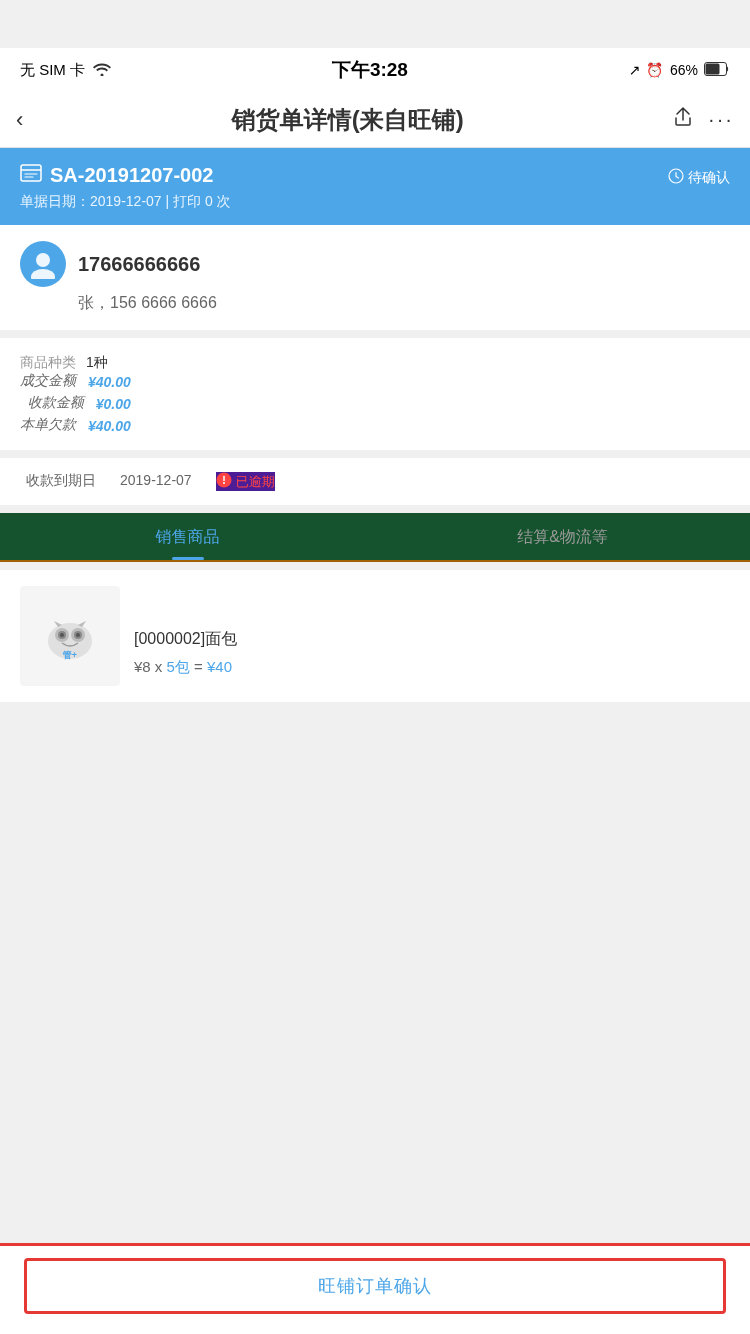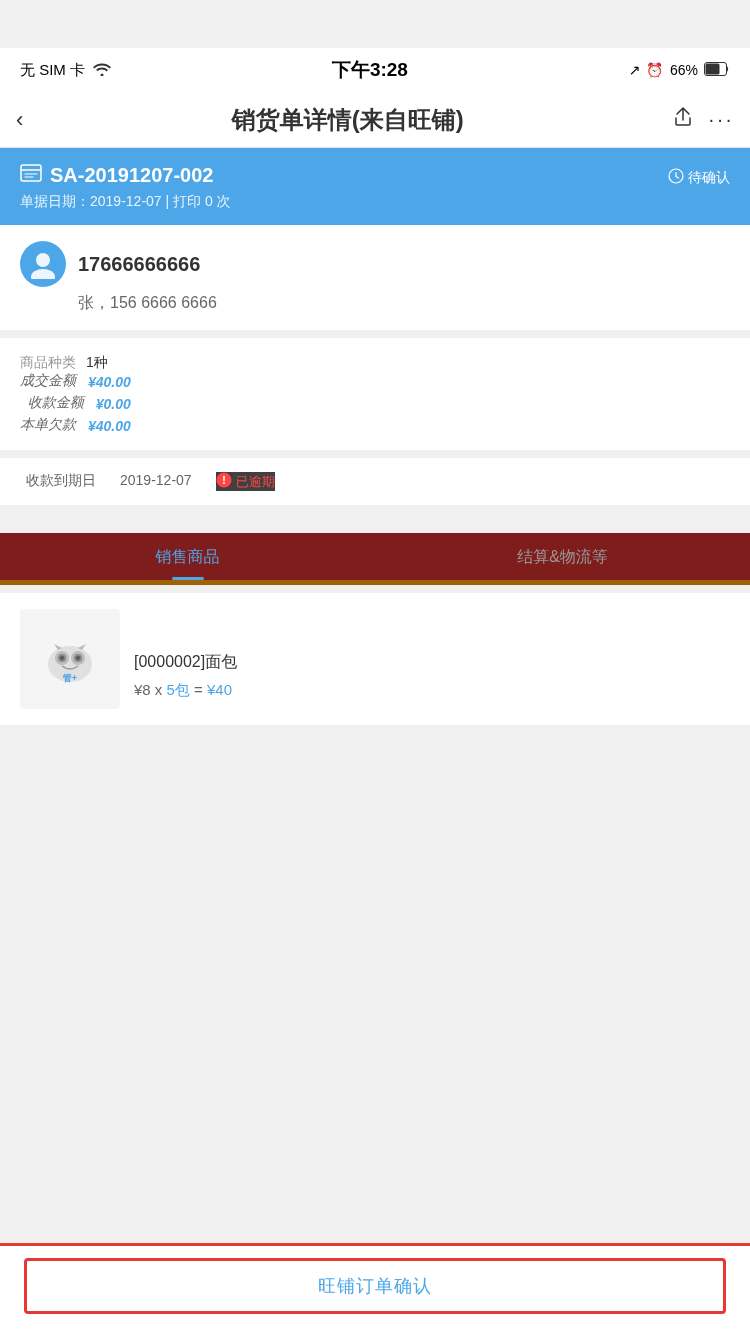--- a/index.html
+++ b/index.html
@@ -164,34 +164,33 @@
       background: #fff;
       padding: 14px 26px;
       font-size: 14px;
       color: #666;
       border-bottom: 8px solid #f0f0f0;
       display: flex;
       align-items: flex-start;
       gap: 24px;
     }
     .overdue-badge {
-      background: #404040;
+      background: #4c1d95;
       color: #f44;
       font-size: 13px;
       display: flex;
       align-items: center;
       gap: 4px;
     }
 
     
     .tabs {
-      background: #7f1d1d;
-      display: flex;
-      border-bottom: 5px solid #a16207;
-      margin-top: 20px;
+      background: #14532d;
+      display: flex;
+      border-bottom: 2px solid #a16207;
     }
     .tab {
       flex: 1;
       text-align: center;
       padding: 14px 0 12px;
       font-size: 16px;
       color: #999;
       cursor: pointer;
       position: relative;
     }

